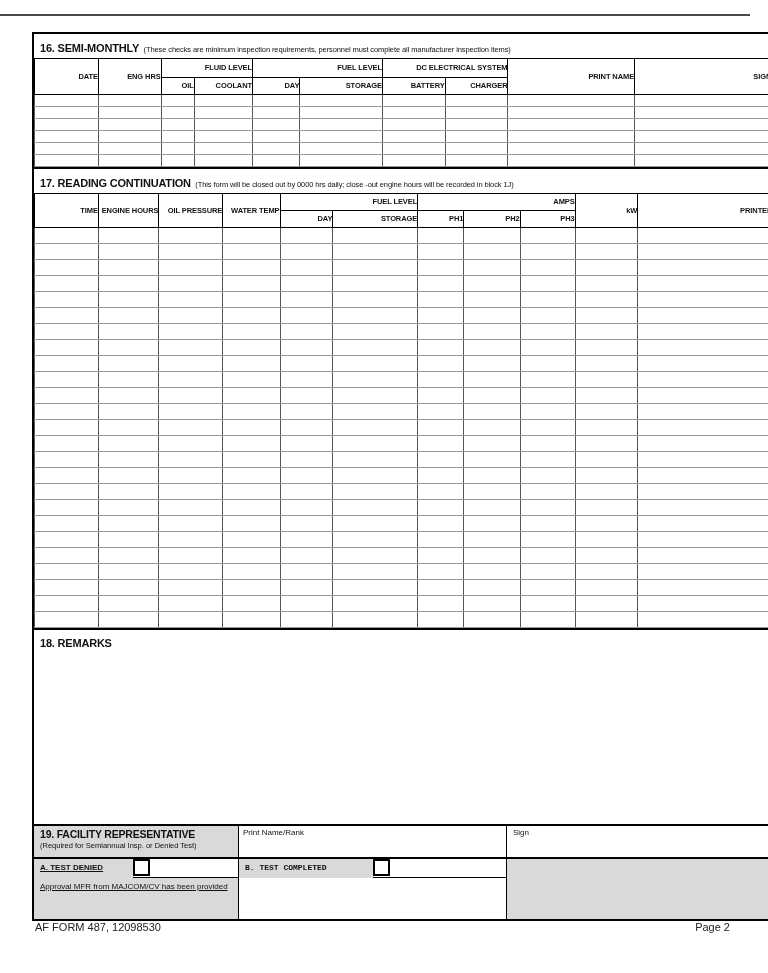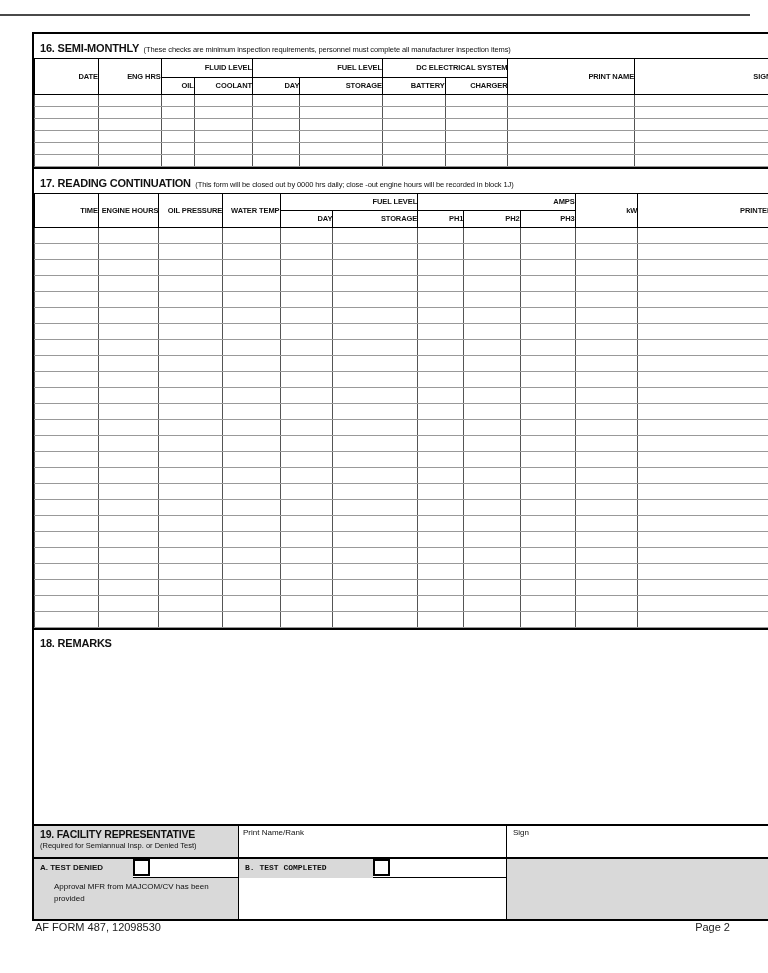--- a/index.html
+++ b/index.html
@@ -33,31 +33,31 @@
 
   
   .s19-row1 { display: flex; height: 33px; border-bottom: 2px solid #000; }
   .s19-cell1 { width: 205px; background: #d9d9d9; border-right: 1px solid #000; padding: 2px 4px 0 6px; }
   .s19-cell1 .big { font-weight: bold; font-size: 10.5px; letter-spacing: -0.2px; display:block; }
   .s19-cell1 .small { font-size: 7.5px; display:block; margin-top: 1px; }
   .s19-cell2 { width: 268px; background: #fff; border-right: 1px solid #000; padding: 2px 4px; font-size: 8px; }
   .s19-cell3 { flex: 1; background: #fff; padding: 2px 6px; font-size: 8px; }
 
   .s19-bottom { display: flex; height: 60px; }
-  .s19-colA { width: 205px; border-right: 1px solid #000; display: flex; flex-direction: column; }
+  .s19-colA { width: 205px; border-right: 1px solid #000; display: flex; flex-direction: column; text-decoration: underline; }
   .s19-colB { width: 268px; border-right: 1px solid #000; display: flex; flex-direction: column; }
   .s19-colC { flex: 1; background: #d9d9d9; }
 
   .ab-row { display: flex; height: 19px; background: #d9d9d9; }
   .ab-label { font-size: 8px; font-weight: 600; padding: 4px 0 0 6px; white-space: nowrap; }
   .ab-labelA { width: 99px; }
   .ab-labelB { width: 134px; font-family: Liberation Mono, monospace; }
   .ab-strip { flex: 1; background: #fff; border-bottom: 1px solid #000; display: flex; align-items: flex-start; }
   .checkbox { width: 17px; height: 17px; border: 2px solid #000; background: #fff; flex: none; }
-  .ab-text { flex: 1; background: #d9d9d9; font-size: 8px; line-height: 1.5; padding: 3px 8px 0 20px; }
+  .ab-text { flex: 1; background: #d9d9d9; font-size: 8px; line-height: 1.5; padding: 3px 8px 0 6px; }
 
   .footer-left  { position: absolute; left: 35px;  top: 921px; font-size: 11px; color: #222; }
   .footer-right { position: absolute; right: 38px; top: 921px; font-size: 11px; color: #222; }
 </style>
 </head>
 <body>
 
 <div class="top-rule"></div>
 
 <div class="form">

